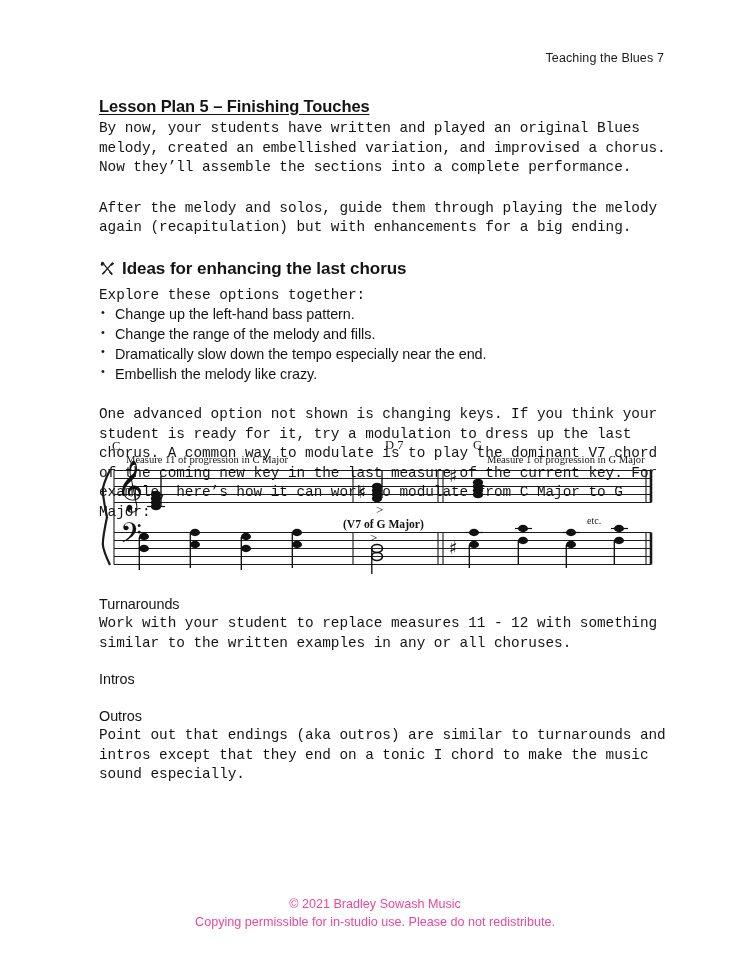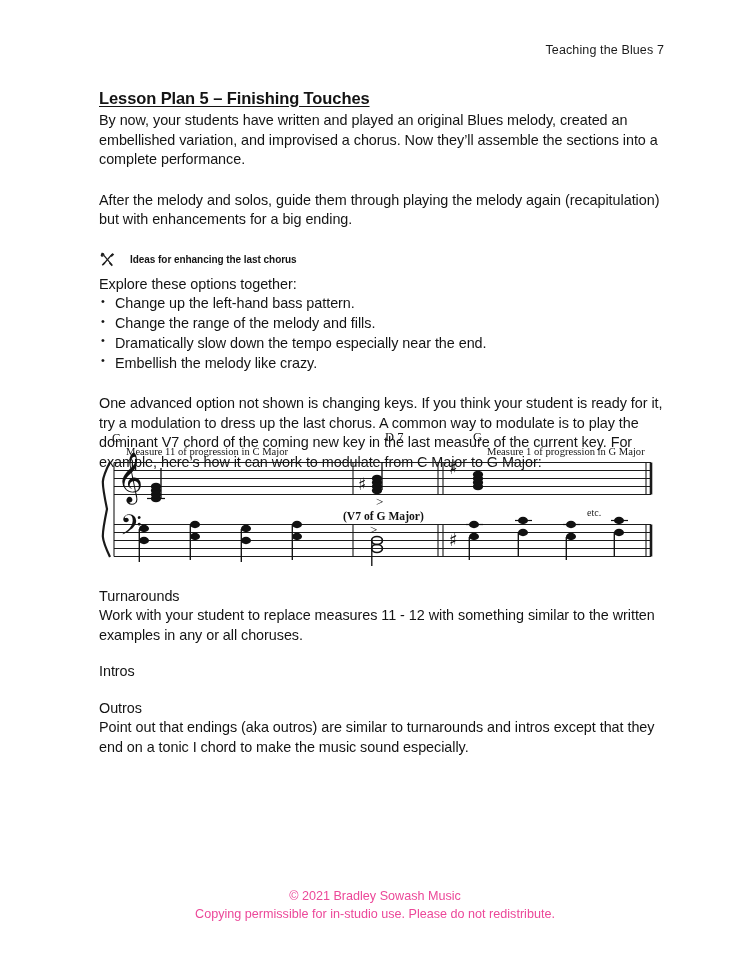--- a/index.html
+++ b/index.html
@@ -14,20 +14,21 @@
     font-family: "Liberation Sans", sans-serif;
     color: #141414;
     position: relative;
     overflow: hidden;
   }
   .page {
     position: relative;
     width: 750px;
     height: 744px;
     box-sizing: border-box;
+    margin-top: 8px;
   }
 
   
   .running-head {
     position: absolute;
     top: 43px;
     right: 86px;
     font-size: 12.5px;
     letter-spacing: 0.01em;
     color: #1a1a1a;
@@ -50,31 +51,32 @@
     letter-spacing: -0.1px;
     margin: 0 0 2px 0;
     line-height: 1.28;
   }
 
   p.para {
     font-size: 14.4px;
     line-height: 1.355;
     margin: 0;
     letter-spacing: -0.05px;
+    font-family: Liberation Mono, monospace;
   }
   .gap-lg { height: 21px; }
   .gap-md { height: 17px; }
   .gap-xs { height: 7px; }
 
   
   .tools-heading {
     display: flex;
     align-items: center;
-    gap: 14px;
-    font-size: 10px;
+    gap: 6px;
+    font-size: 17px;
     font-weight: bold;
     letter-spacing: -0.05px;
   }
   .tools-icon {
     display: inline-block;
     width: 17px;
     height: 17px;
     flex: 0 0 17px;
     position: relative;
     top: 0px;

